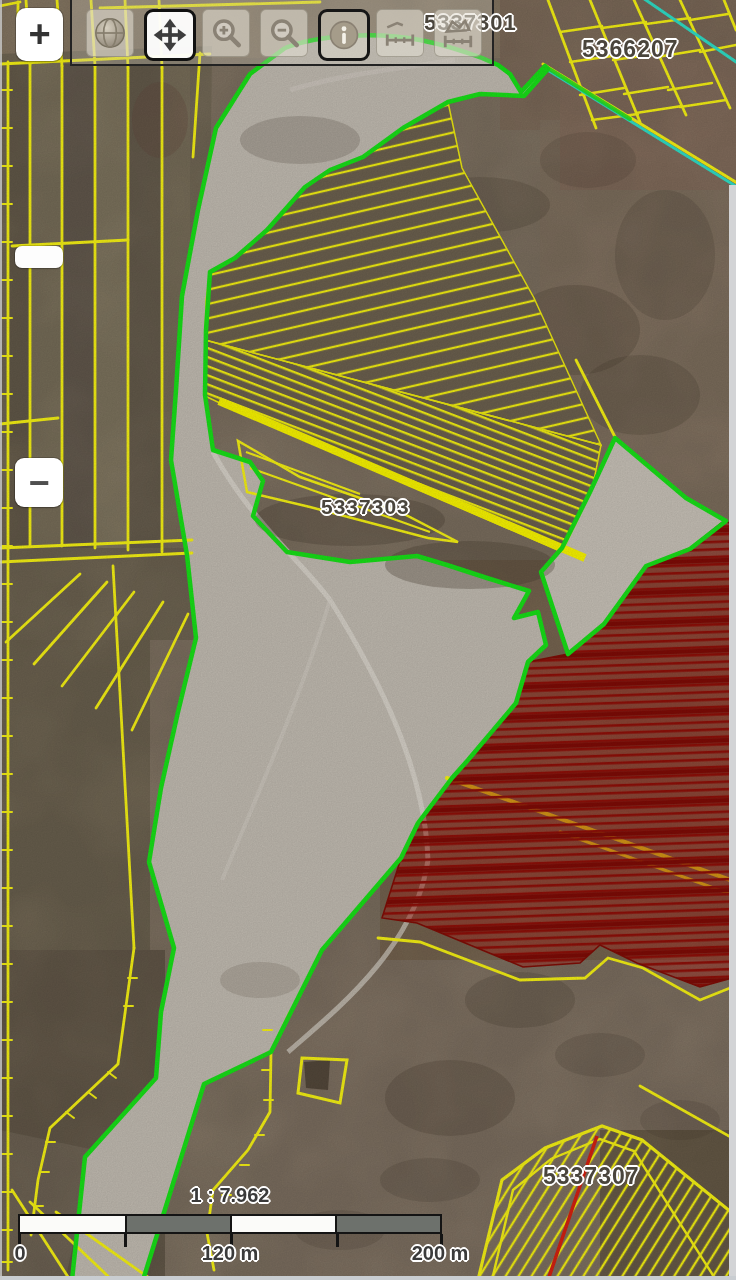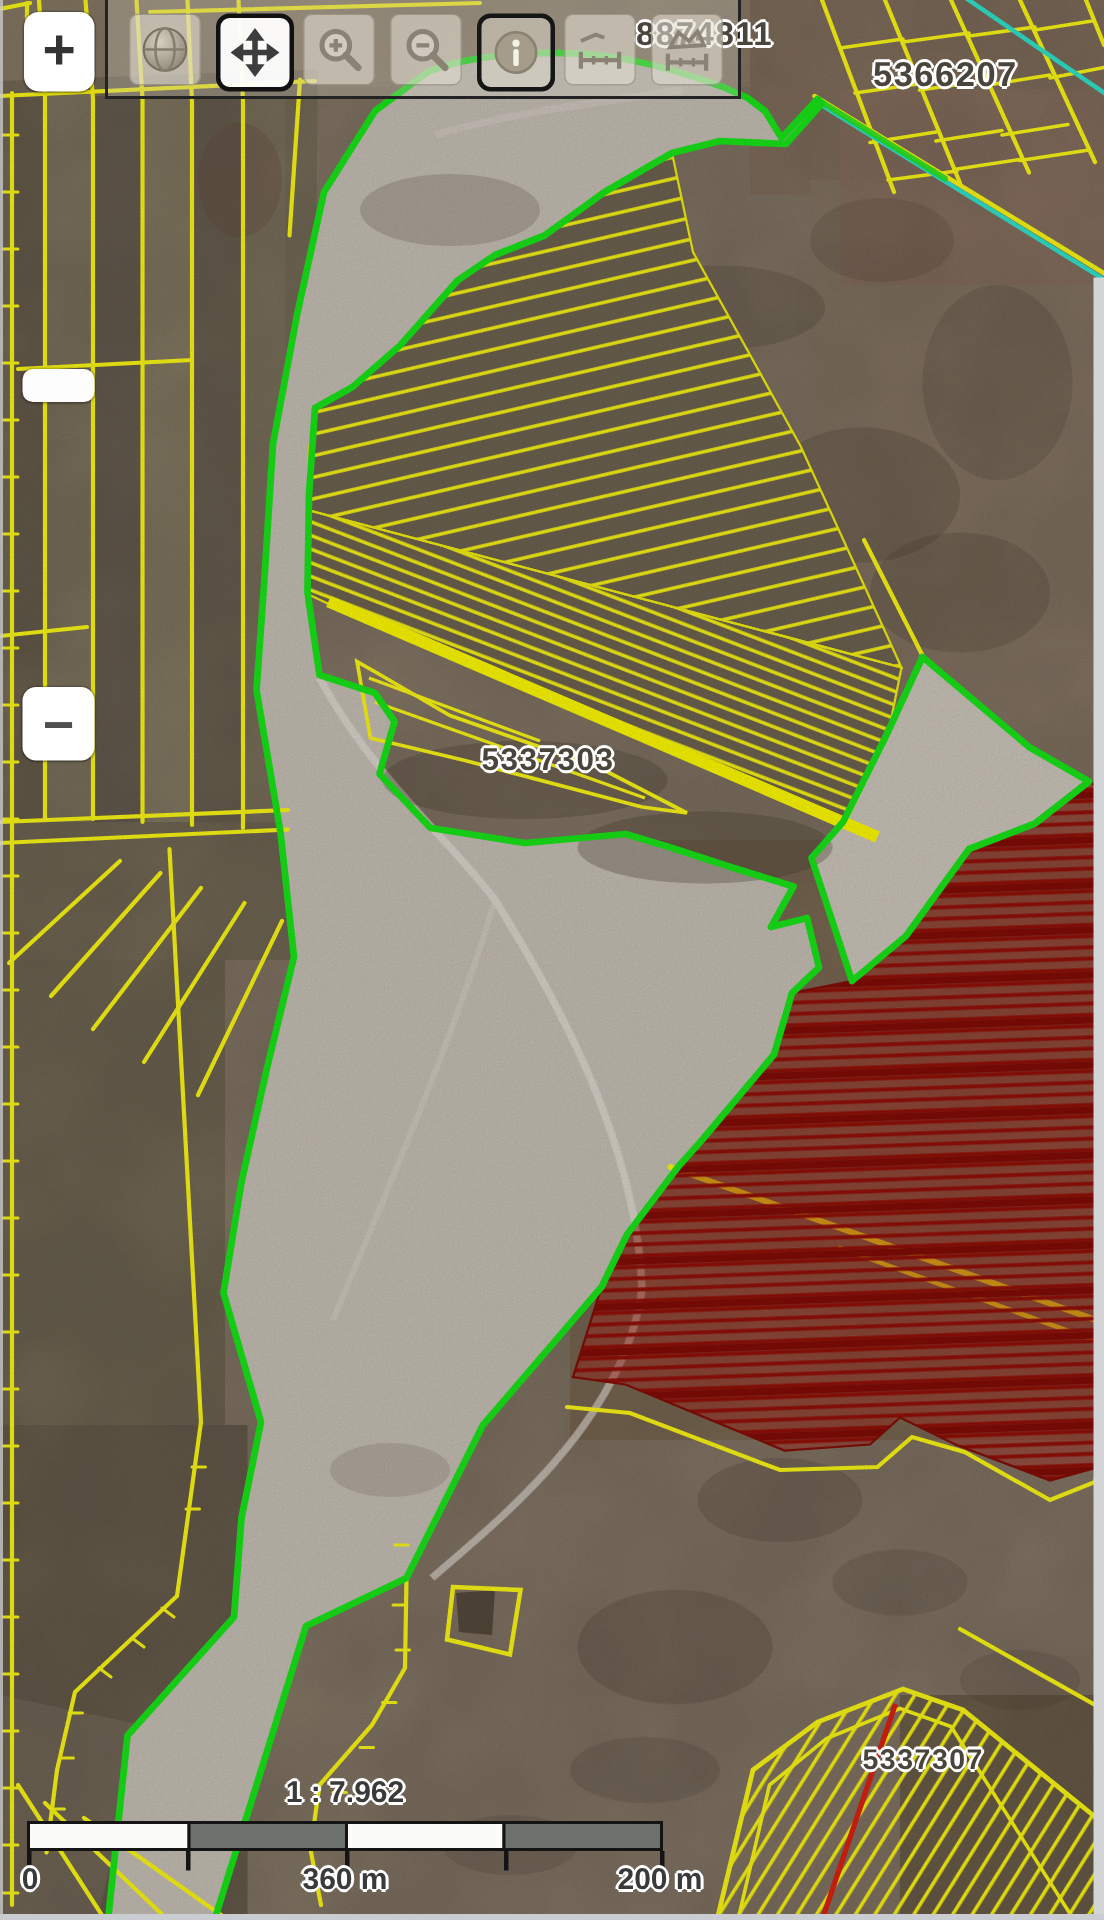--- a/index.html
+++ b/index.html
@@ -7,21 +7,21 @@
          font-family:"Liberation Sans",sans-serif;background:#8b7d6b;}
   #map-svg{position:absolute;left:0;top:0;z-index:0;}
   
   .map-label{position:absolute;font-weight:bold;color:#4a453c;letter-spacing:1px;
     text-shadow:-2px 0 0 #fff,2px 0 0 #fff,0 -2px 0 #fff,0 2px 0 #fff,
                 -1px -1px 0 #fff,1px 1px 0 #fff,-1px 1px 0 #fff,1px -1px 0 #fff;
     white-space:nowrap;}
   #lbl-1{left:424px;top:10px;font-size:22px;z-index:4;}
   #lbl-2{left:582px;top:36px;font-size:23px;z-index:2;}
   #lbl-3{left:290px;top:495px;font-size:21px;z-index:2;padding-left:31px;}
-  #lbl-4{left:543px;top:1163px;font-size:19px;z-index:2;margin-left:32px;}
+  #lbl-4{left:543px;top:1163px;font-size:23px;z-index:2;}
   
   #toolbar-panel{position:absolute;left:70px;top:-3px;width:420px;height:65px;
     border:2px solid #232323;background:rgba(212,207,196,.28);z-index:3;}
   .tool-btn{position:absolute;top:9px;width:46px;height:46px;border-radius:6px;
     background:rgba(228,223,211,.58);border:1px solid rgba(110,104,90,.45);
     display:flex;align-items:center;justify-content:center;z-index:5;cursor:pointer;}
   .tool-btn.active{background:rgba(255,255,255,.95);border:3px solid #111;border-radius:9px;}
   .tool-btn.outlined{border:3px solid #161616;border-radius:9px;background:rgba(224,219,207,.5);}
   
   .zoom-btn{position:absolute;background:#fff;border-radius:10px;z-index:6;
@@ -222,21 +222,21 @@
     <path d="M285,48 C320,34 380,32 420,40 C445,45 466,52 482,58 L498,65 L510,74 L521,92 L545,66 L548,69 L524,96 L480,94 L448,102 L403,128 L363,157 L330,170 L305,187 L267,230 L235,258 L210,272 L206,330 L205,395 L213,450 L250,462 L263,481 L253,516 L287,552 L350,562 L417,556 L447,565 L487,578 L529,591 L514,618 L538,612 L546,645 L528,662 L516,703 L468,760 L452,778 L418,823 L401,858 L322,950 L293,1008 L271,1052 L204,1084 L143,1280 M72,1280 L85,1157 L156,1078 L161,1012 L174,948 L149,862 L161,788 L178,712 L196,638 L187,555 L171,460 L176,390 L182,296 L198,210 L216,128 L250,74 L285,48"></path>
     <path d="M615,438 L686,498 L726,521 L690,549 L646,566 L604,624 L568,654 L541,572 L562,548 L590,492 Z"></path>
   </g>
 
   <rect x="0" y="0" width="736" height="1280" filter="url(#grain)" opacity="0.10"></rect>
   <rect x="729" y="185" width="7" height="1095" fill="#d3d4d6"></rect>
   <rect x="0" y="1276" width="736" height="4" fill="#c9cdd1"></rect>
   <rect x="0" y="0" width="2" height="1280" fill="#c9c9c9" opacity=".8"></rect>
 </svg>
 
-  <div id="lbl-1" class="map-label">8874811</div>
+  <div id="lbl-1" class="map-label">5337301</div>
   <div id="lbl-2" class="map-label">5366207</div>
   <div id="lbl-3" class="map-label">5337303</div>
   <div id="lbl-4" class="map-label">5337307</div>
 
   <div id="toolbar-panel"></div>
 
   <div class="tool-btn" style="left:86px">
     <svg width="34" height="34" viewBox="0 0 24 24">
       <circle cx="12" cy="12" r="10" fill="url(#gGlobe)" stroke="#77705f" stroke-width="1"></circle>
       <path d="M2,12 H22" stroke="#867e6d" stroke-width="1.2" fill="none"></path>
@@ -301,16 +301,16 @@
     <div class="seg s2 dark"></div>
     <div class="seg s3 light"></div>
     <div class="seg s4 dark"></div>
   </div>
   <div class="scale-tick" style="left:18px"></div>
   <div class="scale-tick" style="left:124px"></div>
   <div class="scale-tick" style="left:230px"></div>
   <div class="scale-tick" style="left:336px"></div>
   <div class="scale-tick" style="left:440px"></div>
   <div class="scale-num" style="left:8px;width:24px">0</div>
-  <div class="scale-num" style="left:185px;width:90px">360 m</div>
+  <div class="scale-num" style="left:185px;width:90px">120 m</div>
   <div class="scale-num" style="left:395px;width:90px">200 m</div>
 
 </div>
 
 </body></html>

